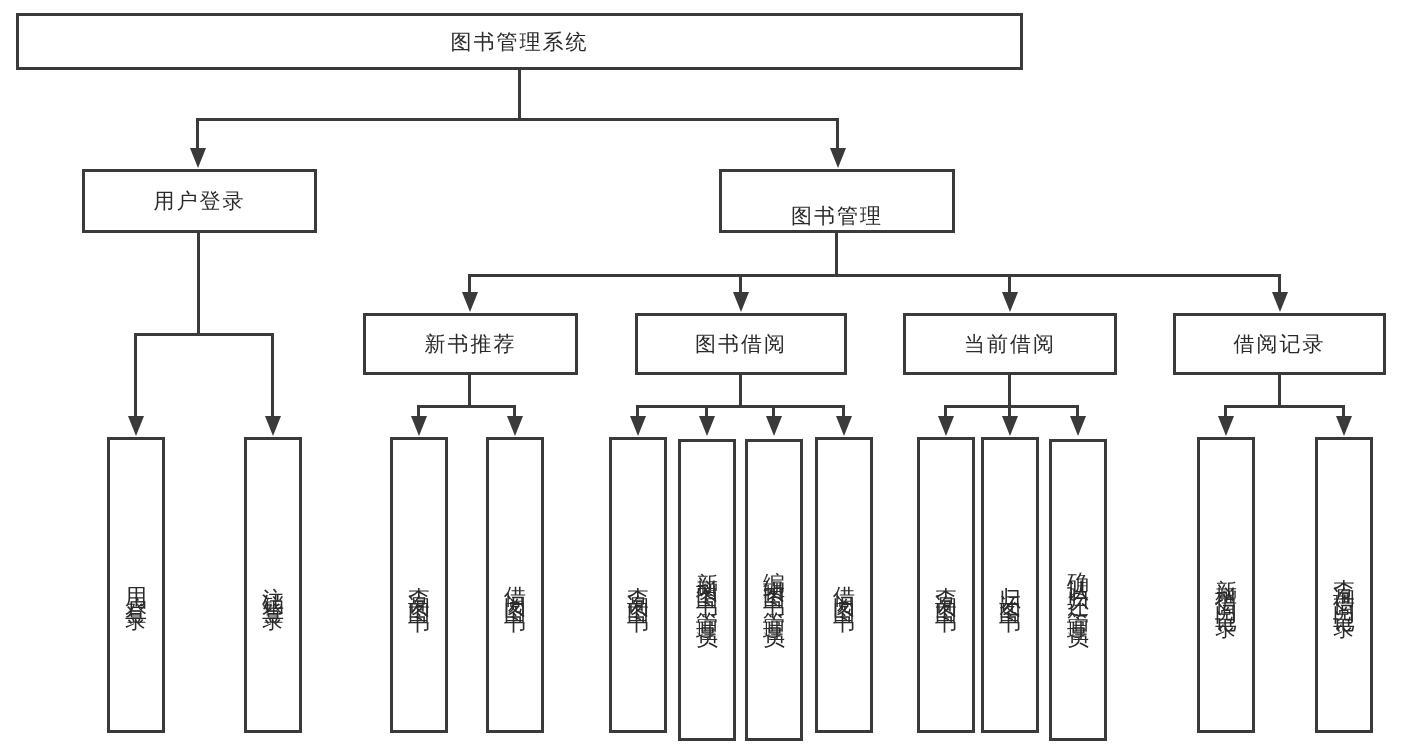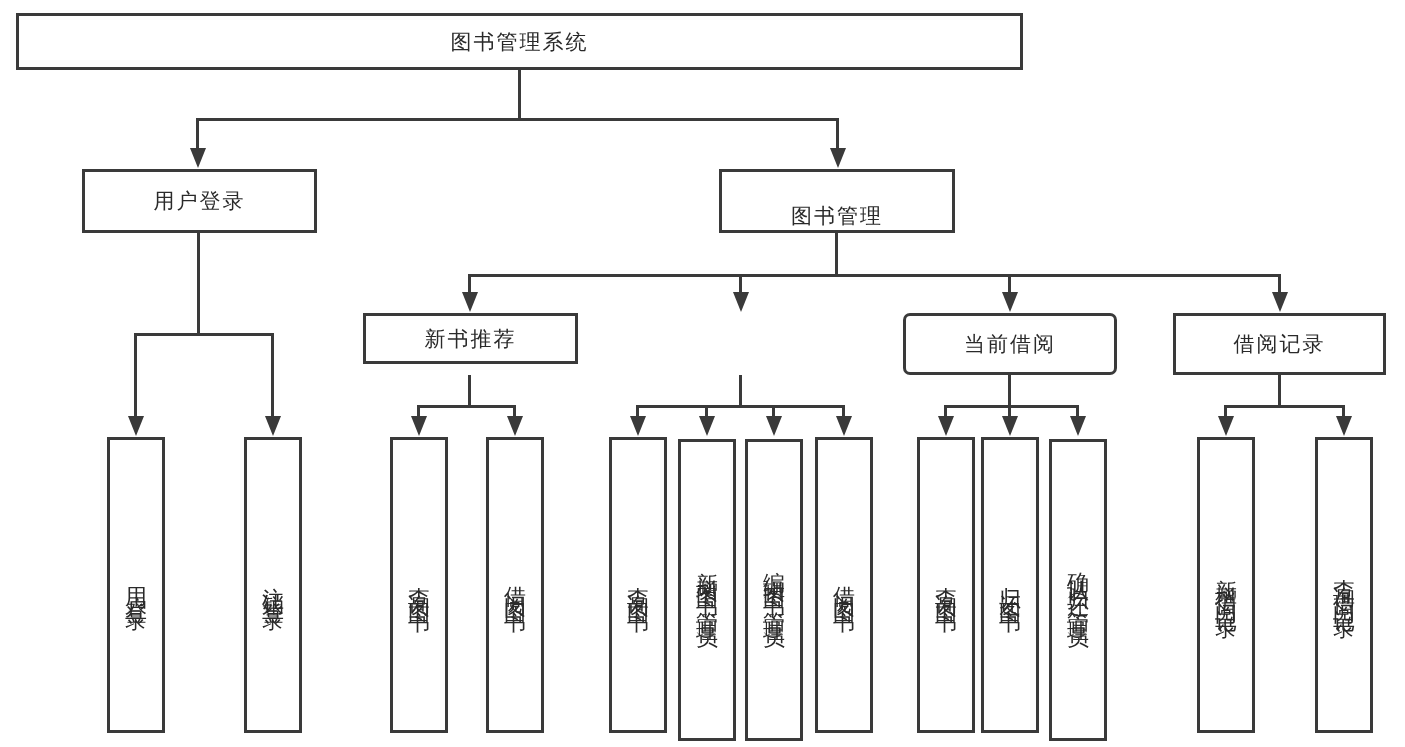--- a/index.html
+++ b/index.html
@@ -61,24 +61,27 @@
   <div class="arrow" style="left:134px;top:333px;height:83px;"></div>
   <div class="arrow" style="left:271px;top:333px;height:83px;"></div>
 
   <div class="vl" style="left:835px;top:233px;height:43px;"></div>
   <div class="hl" style="left:470px;top:274px;width:810px;"></div>
   <div class="arrow" style="left:468px;top:274px;height:18px;"></div>
   <div class="arrow" style="left:739px;top:274px;height:18px;"></div>
   <div class="arrow" style="left:1008px;top:274px;height:18px;"></div>
   <div class="arrow" style="left:1278px;top:274px;height:18px;"></div>
 
-  <div class="box" style="left:363px;top:313px;width:215px;height:51px;">
+  <div class="box" style="left:363px;top:313px;width:215px;height:62px;">
     <span>新书推荐</span>
   </div>
-  <div class="box" style="left:903px;top:313px;width:214px;height:62px;border-radius:7px;">
+  <div class="box" style="left:635px;top:313px;width:212px;height:62px;">
+    <span>图书借阅</span>
+  </div>
+  <div class="box" style="left:903px;top:313px;width:214px;height:62px;">
     <span>当前借阅</span>
   </div>
   <div class="box" style="left:1173px;top:313px;width:213px;height:62px;">
     <span>借阅记录</span>
   </div>
 
   <div class="vl" style="left:468px;top:375px;height:32px;"></div>
   <div class="hl" style="left:419px;top:405px;width:96px;"></div>
   <div class="arrow" style="left:417px;top:405px;height:11px;"></div>
   <div class="arrow" style="left:513px;top:405px;height:11px;"></div>

